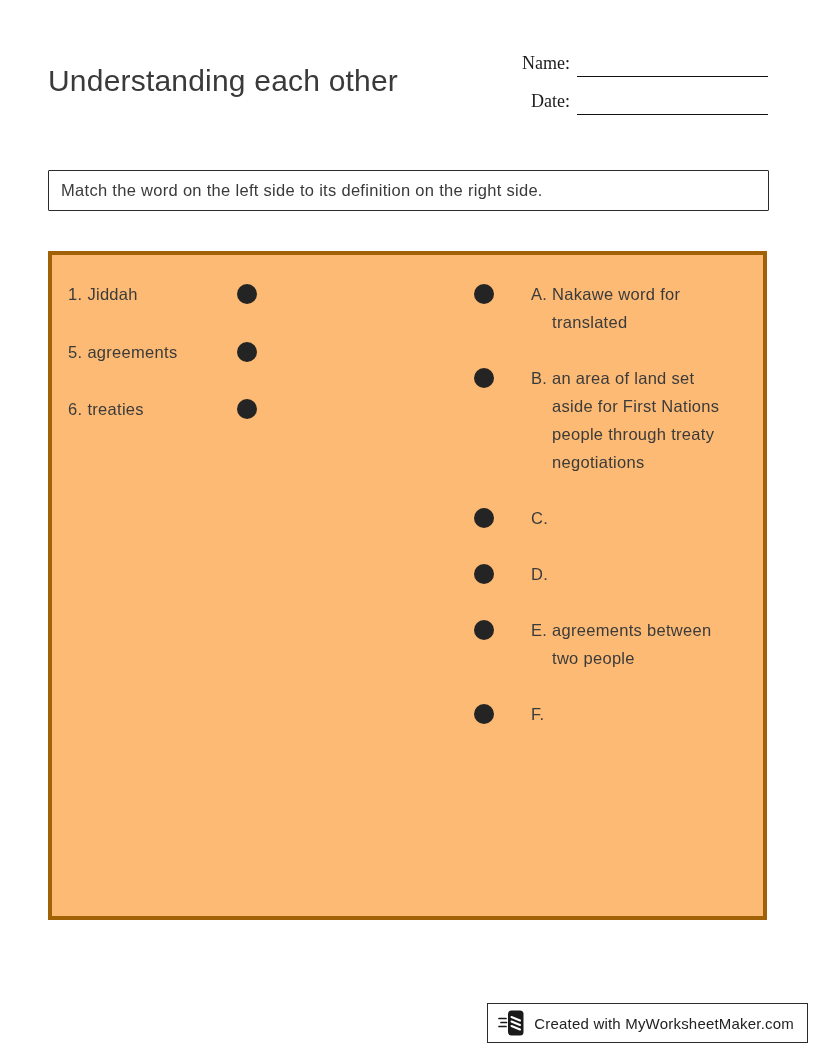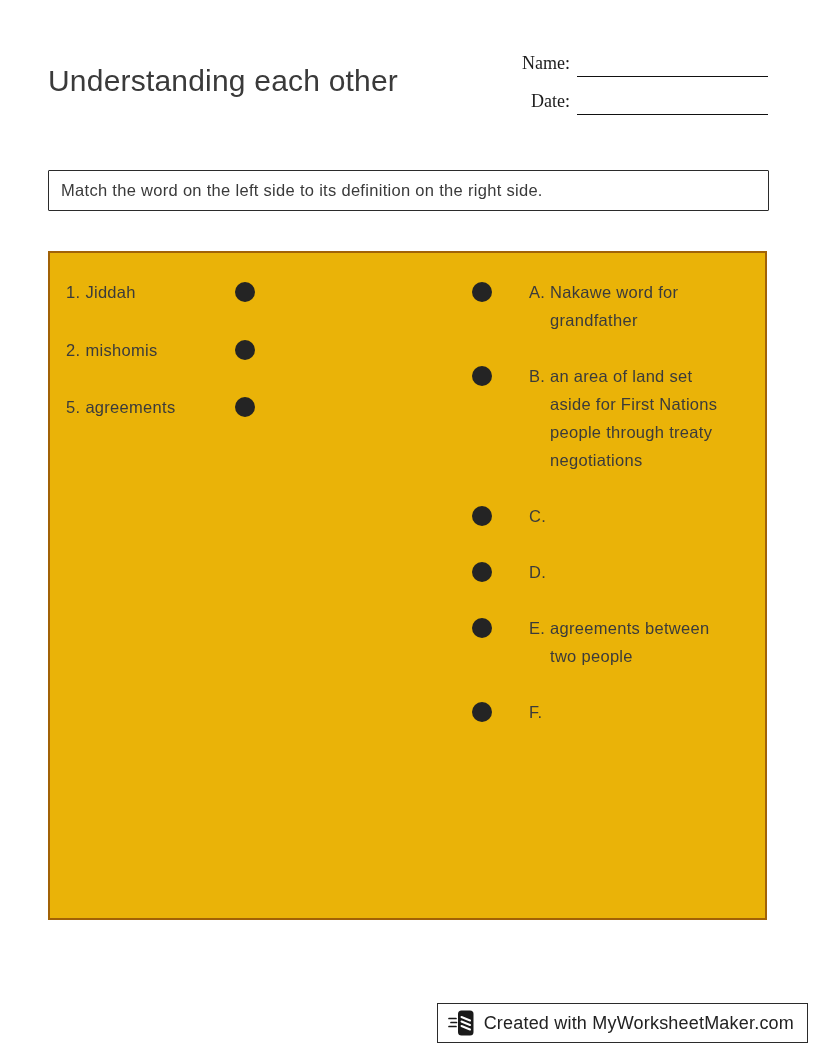--- a/index.html
+++ b/index.html
@@ -57,22 +57,22 @@
     background: #ffffff;
   }
 
   
   .match-box {
     position: absolute;
     left: 48px;
     top: 251px;
     width: 719px;
     height: 669px;
-    border: 2px solid #a16207;
-    background: #eab308;
+    border: 4px solid #a16207;
+    background: #fdba74;
   }
   .dot {
     width: 20px;
     height: 20px;
     border-radius: 50%;
     background: #242424;
     flex-shrink: 0;
   }
 
   .words-col {
@@ -117,21 +117,21 @@
     right: 8px;
     height: 40px;
     border: 1.5px solid #2b2b2b;
     display: flex;
     align-items: center;
     padding: 0 13px 0 10px;
     gap: 9px;
     background: #ffffff;
   }
   .footer-text {
-    font-size: 18px;
+    font-size: 15px;
     letter-spacing: 0.2px;
     color: #222222;
     white-space: nowrap;
   }
   .logo-icon { display: block; }
 </style>
 </head>
 <body>
 
 <div class="page">
@@ -154,34 +154,34 @@
   </div>
 
   <div class="match-box">
 
     <div class="words-col">
       <div class="word-row">
         <span class="word-text"><span class="word-num">1.</span><span>Jiddah</span></span>
         <span class="dot"></span>
       </div>
       <div class="word-row">
-        <span class="word-text"><span class="word-num">2.</span><span>mishomis</span></span>
+        <span class="word-text"><span class="word-num">5.</span><span>agreements</span></span>
         <span class="dot"></span>
       </div>
       <div class="word-row">
-        <span class="word-text"><span class="word-num">5.</span><span>agreements</span></span>
+        <span class="word-text"><span class="word-num">6.</span><span>treaties</span></span>
         <span class="dot"></span>
       </div>
     </div>
 
     <div class="defs-col">
       <div class="def-row">
         <span class="dot"></span>
         <span class="def-letter">A.</span>
-        <span class="def-text">Nakawe word for grandfather</span>
+        <span class="def-text">Nakawe word for translated</span>
       </div>
       <div class="def-row">
         <span class="dot"></span>
         <span class="def-letter">B.</span>
         <span class="def-text">an area of land set aside for First Nations people through treaty negotiations</span>
       </div>
       <div class="def-row">
         <span class="dot"></span>
         <span class="def-letter">C.</span>
       </div>

